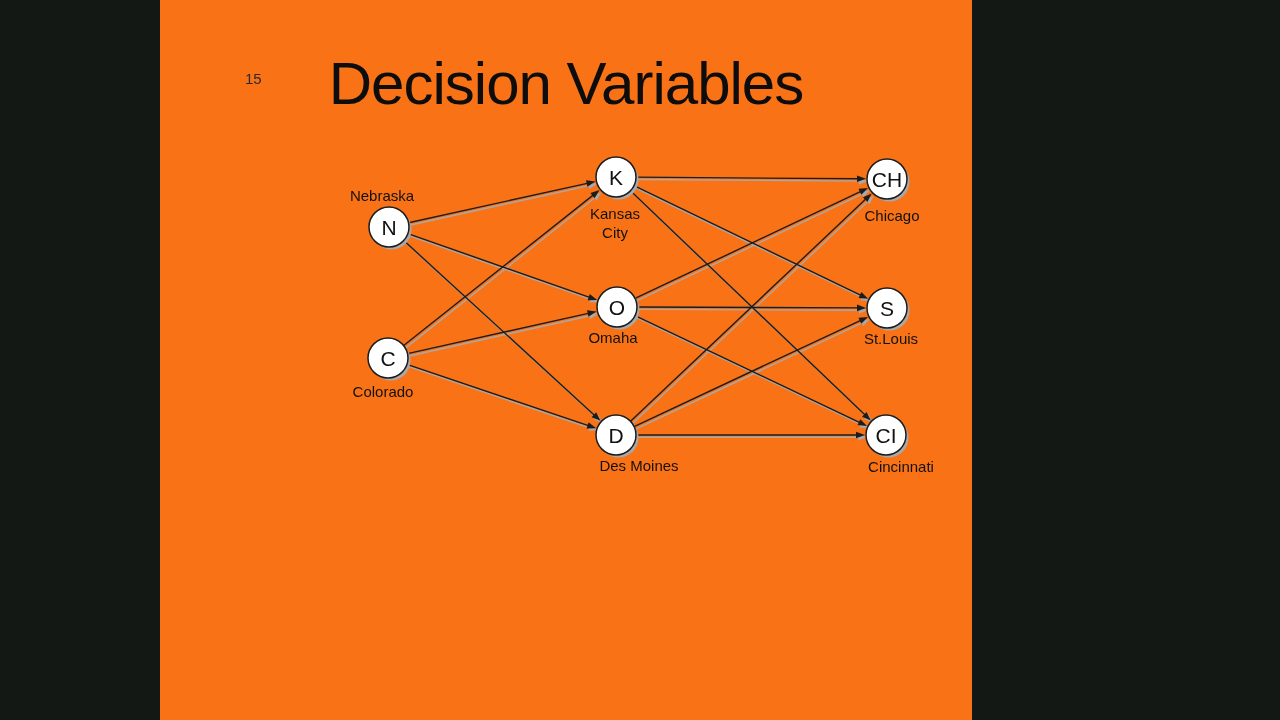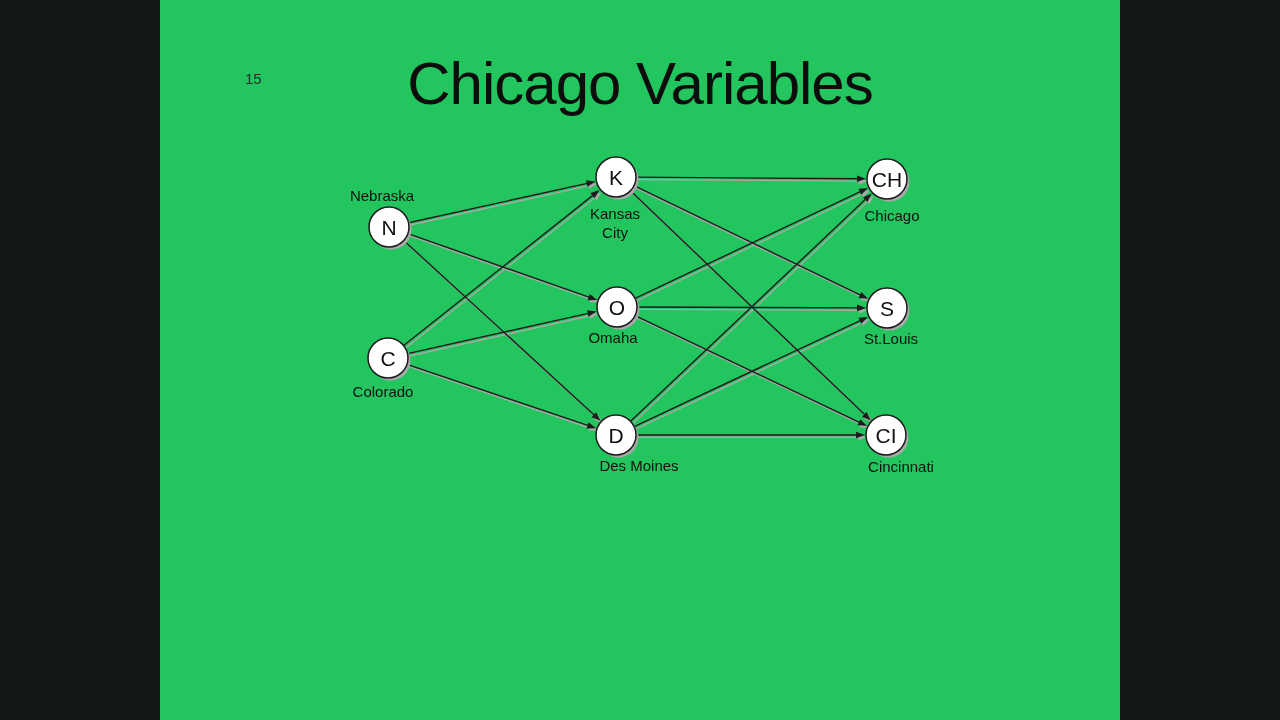--- a/index.html
+++ b/index.html
@@ -8,23 +8,23 @@
     width: 1280px;
     height: 720px;
     overflow: hidden;
     font-family: "Liberation Sans", sans-serif;
   }
   body { background: #141814; position: relative; }
   .slide {
     position: absolute;
     left: 160px;
     top: 0;
-    width: 960px;
+    width: 812px;
     height: 720px;
-    background: #22c55e;
+    background: #f97316;
   }
   .slide-number {
     position: absolute;
     left: 85px;
     top: 71px;
     font-size: 15px;
     color: #2a2a2a;
     line-height: 1;
   }
   .slide-title {
@@ -46,21 +46,21 @@
   }
   .diagram-svg text {
     font-family: "Liberation Sans", sans-serif;
   }
 </style>
 </head>
 <body>
 
 <div class="slide">
   <div class="slide-number">15</div>
-  <h1 class="slide-title" style="margin:0; font-weight:normal;">Chicago Variables</h1>
+  <h1 class="slide-title" style="margin:0; font-weight:normal;">Decision Variables</h1>
   <svg class="diagram-svg" width="960" height="720" viewBox="0 0 960 720">
       <line x1="250.53180537671213" y1="224.99784022539382" x2="432.6086530102743" y2="184.89280770698804" stroke="#a9a9a9" stroke-width="1.4"></line>
       <polygon points="437.4916043544523,183.8172677633365 429.41214829774185,188.9759875490668 427.99243557212185,182.53049177475177" fill="#a9a9a9"></polygon>
       <line x1="249.8719996426576" y1="235.92175426058162" x2="434.46640046454513" y2="300.6917194612439" stroke="#a9a9a9" stroke-width="1.4"></line>
       <polygon points="439.1844003752095,302.3471580263893 429.5994110830176,302.48124855016613 431.7845899890096,296.25348866808906" fill="#a9a9a9"></polygon>
       <line x1="245.74577893759883" y1="242.81155074458397" x2="438.83048738112154" y2="419.73498403204087" stroke="#a9a9a9" stroke-width="1.4"></line>
       <polygon points="442.51693211552123,423.11287171818685 433.6519257207454,419.46572740782784 438.11073746645815,414.5996203584203" fill="#a9a9a9"></polygon>
       <line x1="245.66418489102432" y1="347.86483567861666" x2="437.6365596416683" y2="195.46571361779837" stroke="#a9a9a9" stroke-width="1.4"></line>
       <polygon points="441.55260586442444,192.35692253745253 436.5555247764917,200.53733698909406 432.4519205504352,195.36815597505603" fill="#a9a9a9"></polygon>
       <line x1="249.52173328791008" y1="355.9523650756183" x2="433.6217467257169" y2="314.95192540169626" stroke="#a9a9a9" stroke-width="1.4"></line>

